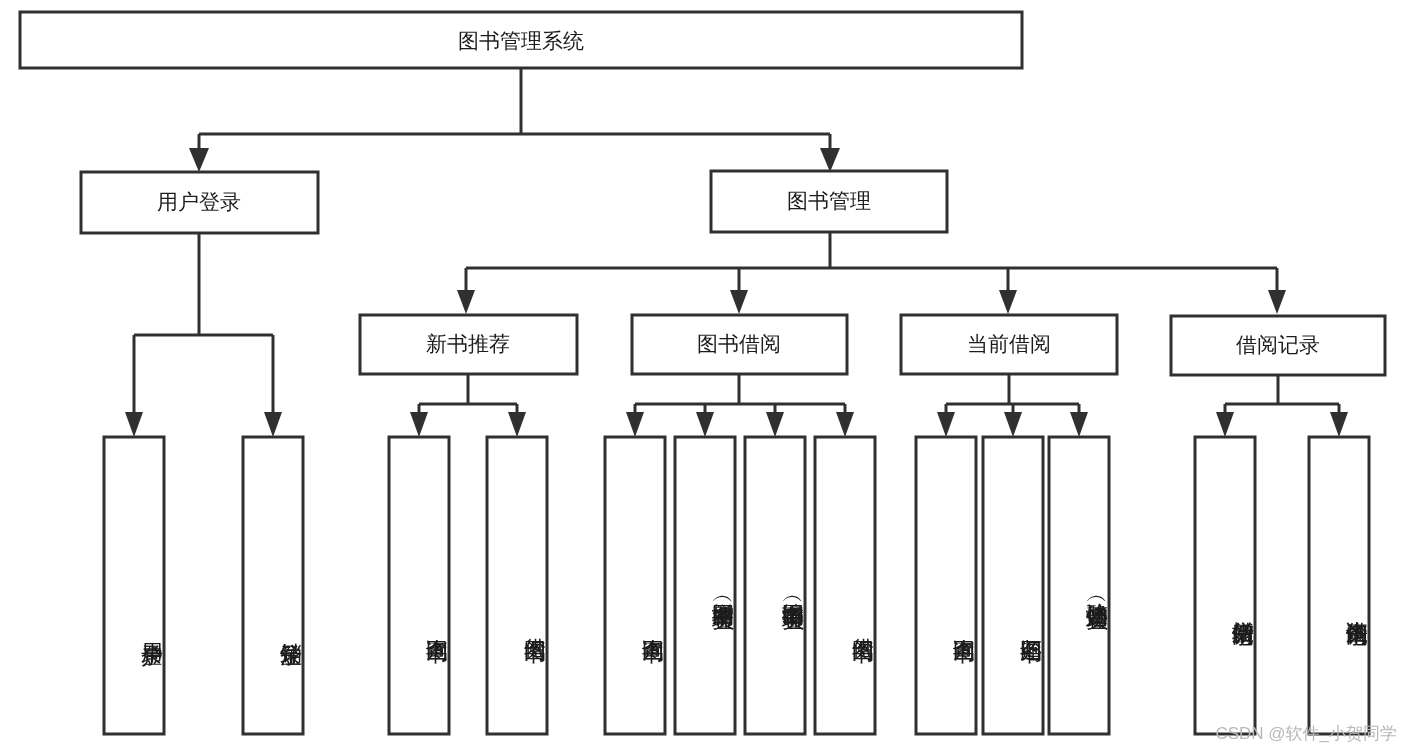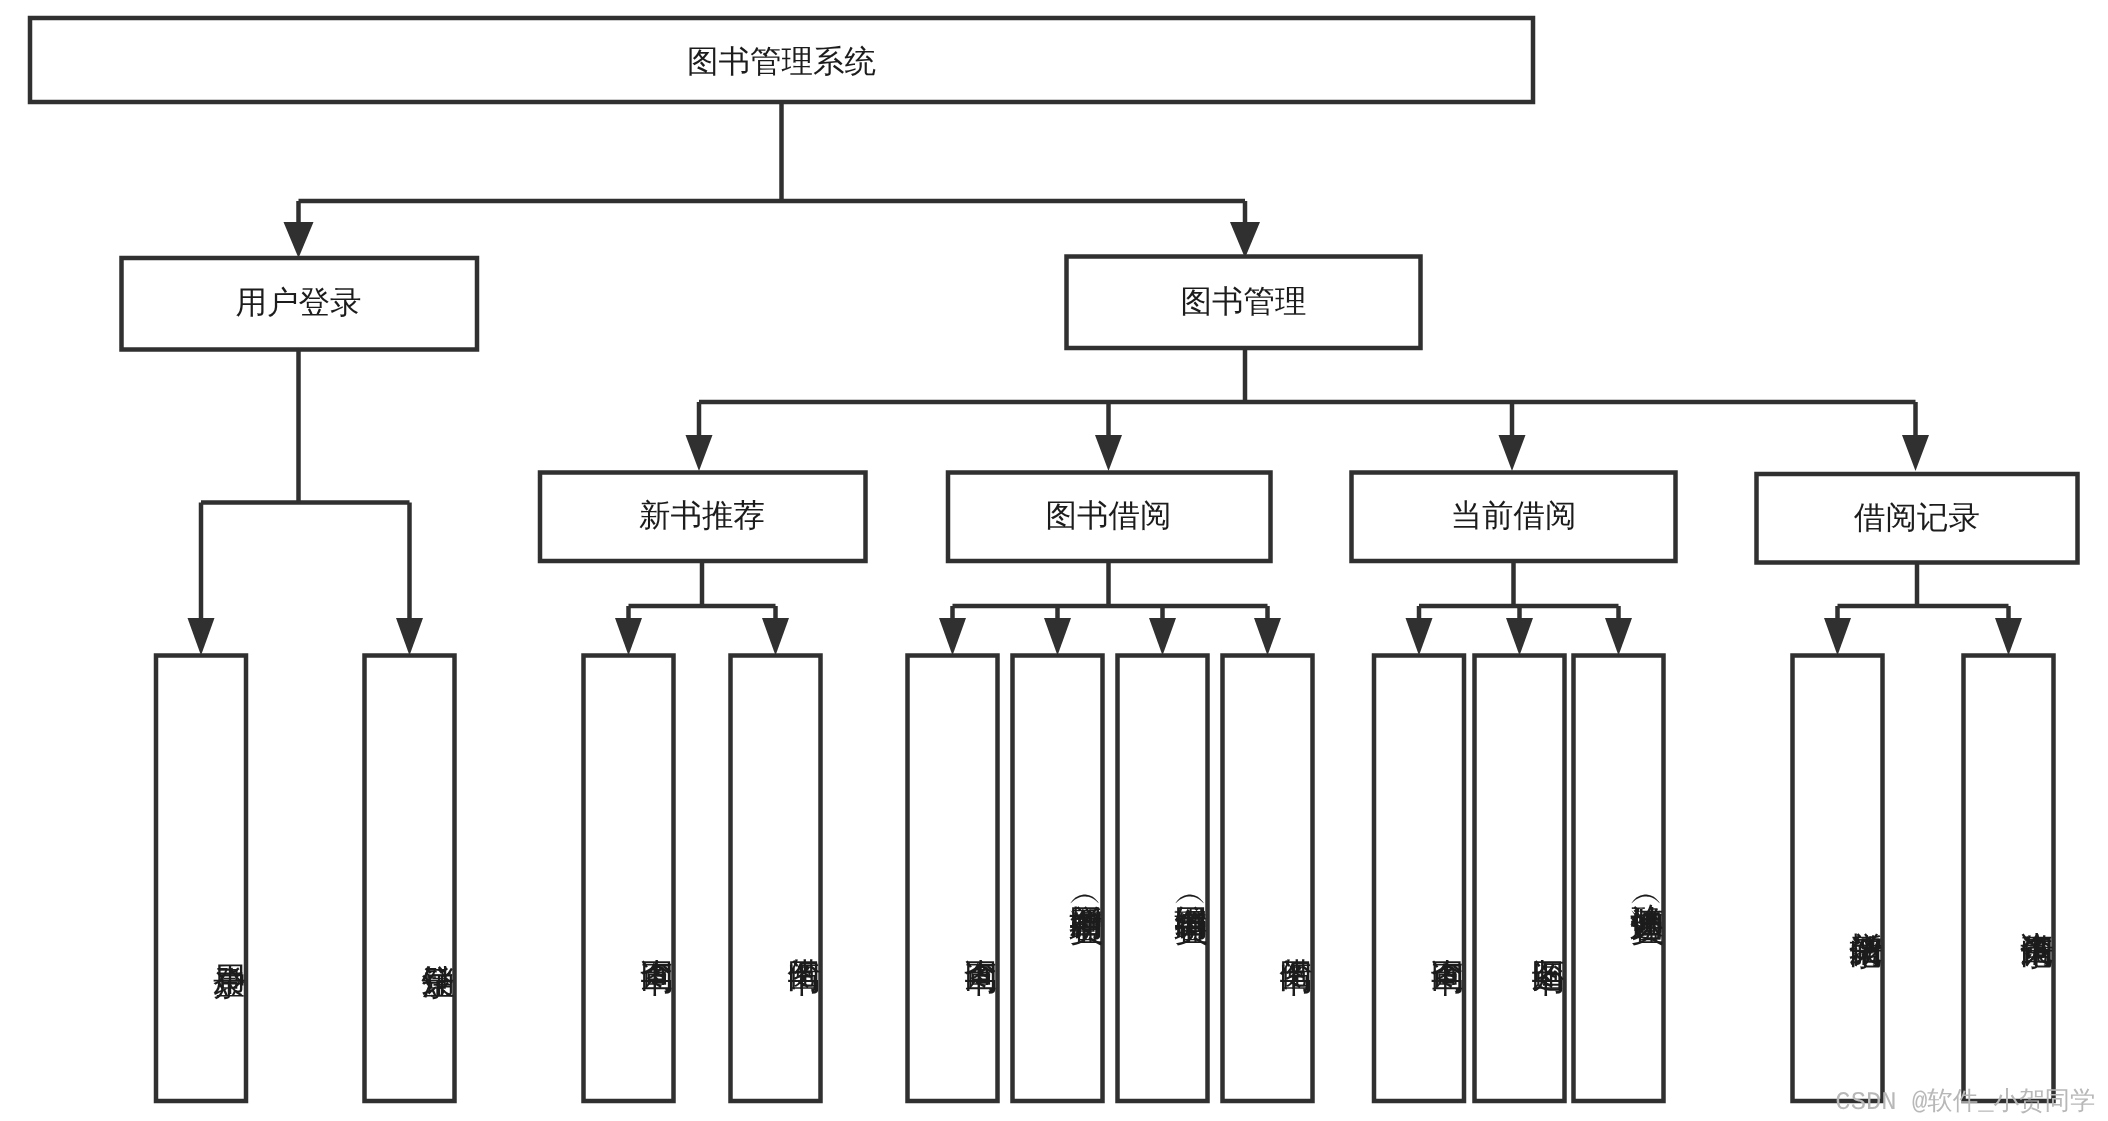--- a/index.html
+++ b/index.html
@@ -60,21 +60,21 @@
     display: flex;
     align-items: flex-start;
     justify-content: center;
     white-space: nowrap;
     pointer-events: none;
   }
   .watermark {
     position: absolute;
     right: 8px;
     bottom: 2px;
-    font-family: Liberation Mono, monospace;
+    font-family: Liberation Sans, sans-serif;
     font-size: 17px;
     color: #b8b8b8;
     white-space: nowrap;
   }
 </style>
 </head>
 <body>
 
 <div id="diagram-root">
 

